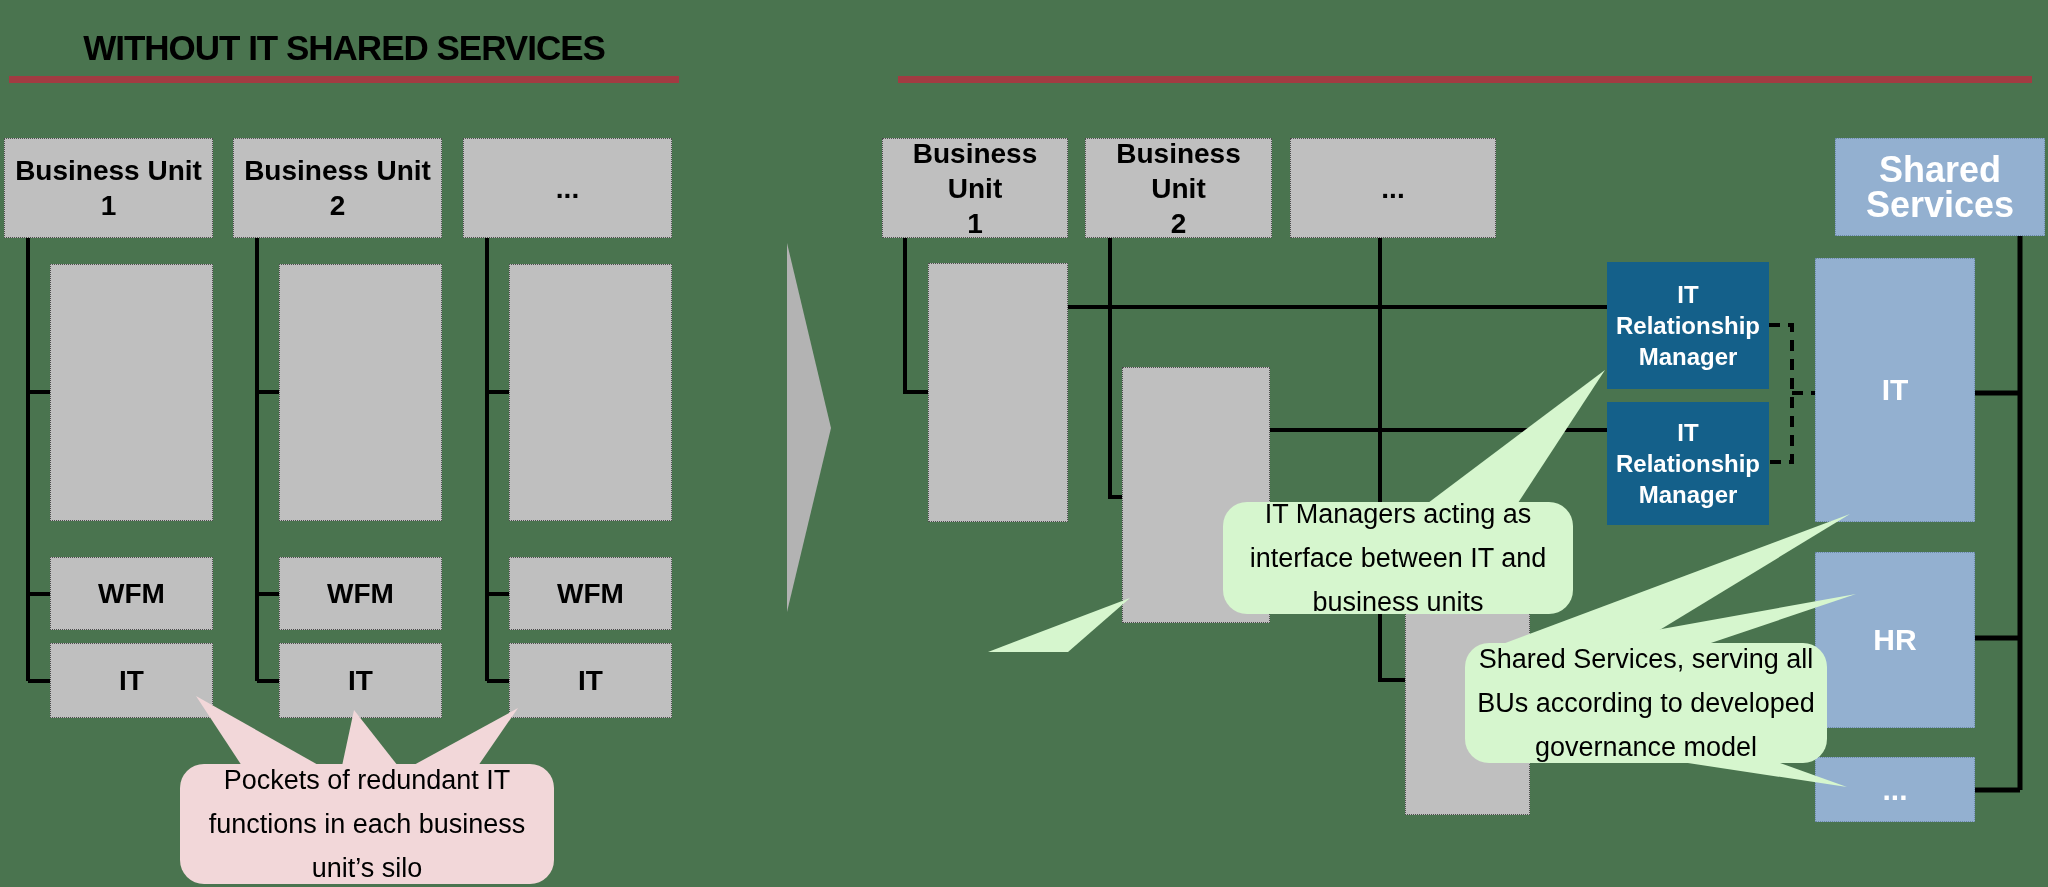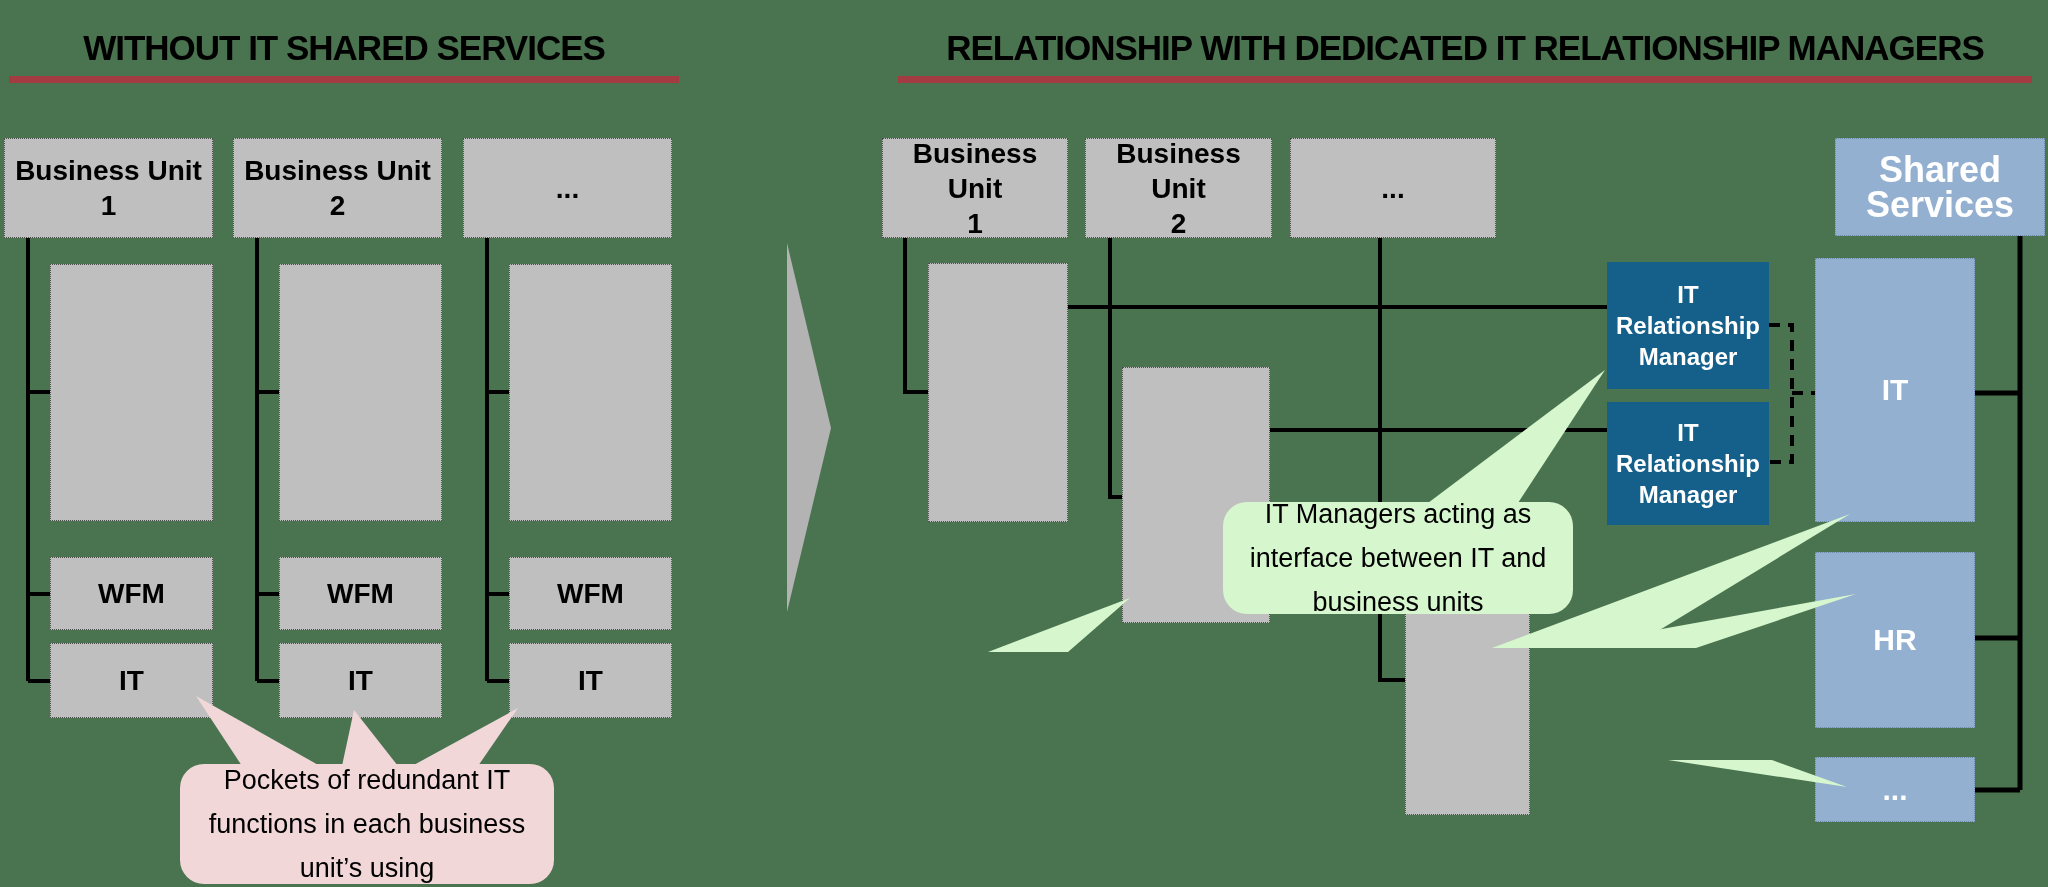--- a/index.html
+++ b/index.html
@@ -54,21 +54,20 @@
     <line x1="1270" y1="430" x2="1608" y2="430" stroke="#000" stroke-width="4"></line>
 
     <path d="M1769,325 H1792 V462 H1769 M1792,393 H1816" stroke="#000" stroke-width="4" fill="none" stroke-dasharray="11 8"></path>
 
     <path d="M2020,234 V790 M1975,393 H2020 M1975,638 H2020 M1975,790 H2020" stroke="#000" stroke-width="5" fill="none"></path>
   </svg>
 
   <div class="abs panel-title" style="left:9px;top:12px;width:670px;">WITHOUT IT SHARED SERVICES</div>
   <div class="abs title-rule" style="left:9px;top:76px;width:670px;"></div>
 
-  <div class="abs panel-title" style="left:898px;top:12px;width:1134px;">RELATIONSHIP WITH DEDICATED IT RELATIONSHIP MANAGERS</div>
   <div class="abs title-rule" style="left:898px;top:76px;width:1134px;"></div>
 
   <div class="abs z2 gray-box hdr" style="left:4px;top:138px;width:209px;height:100px;">Business Unit
 1</div>
   <div class="abs z2 gray-box" style="left:50px;top:264px;width:163px;height:257px;"></div>
   <div class="abs z2 gray-box lbl" style="left:50px;top:557px;width:163px;height:73px;">WFM</div>
   <div class="abs z2 gray-box lbl" style="left:50px;top:643px;width:163px;height:75px;">IT</div>
 
   <div class="abs z2 gray-box hdr" style="left:233px;top:138px;width:209px;height:100px;">Business Unit
 2</div>
@@ -114,21 +113,24 @@
 
     <polygon points="1605,370 1516,506 1424,506" fill="#d6f6ce"></polygon>
 
     <polygon points="1850,514 1630,648 1492,648" fill="#d6f6ce"></polygon>
     <polygon points="1856,594 1696,648 1556,648" fill="#d6f6ce"></polygon>
     <polygon points="1847,787 1772,760 1668,760" fill="#d6f6ce"></polygon>
   </svg>
 
   <div class="abs z4 callout pink" style="left:180px;top:764px;width:374px;height:120px;">Pockets of redundant IT
 functions in each business
-unit’s using</div>
+unit’s silo</div>
 
 
   <div class="abs z4 callout green" style="left:1223px;top:502px;width:350px;height:112px;">IT Managers acting as
 interface between IT and
 business units</div>
 
+  <div class="abs z4 callout green" style="left:1465px;top:643px;width:362px;height:120px;">Shared Services, serving all
+BUs according to developed
+governance model</div>
 
 </div>
 
 </body></html>

